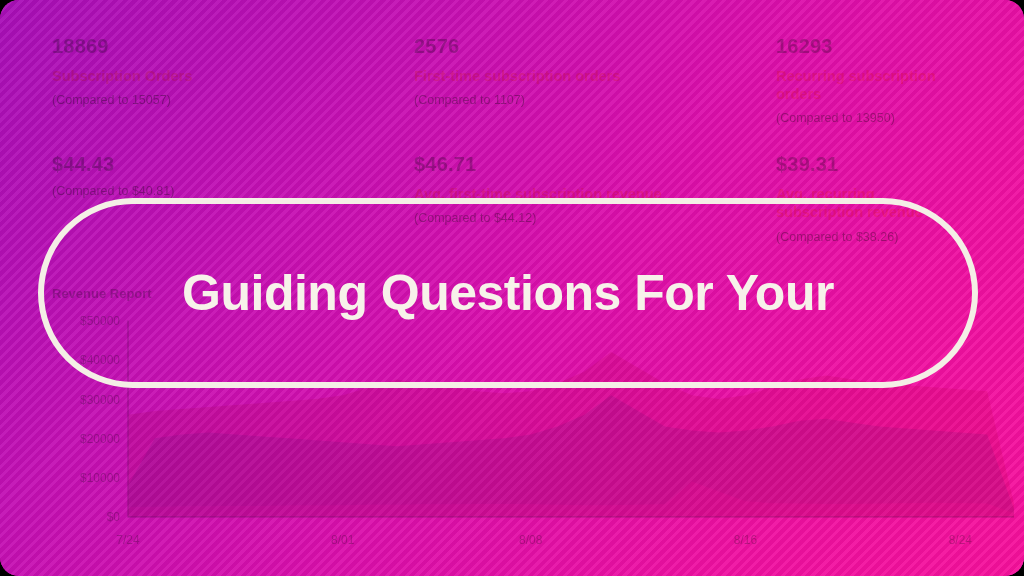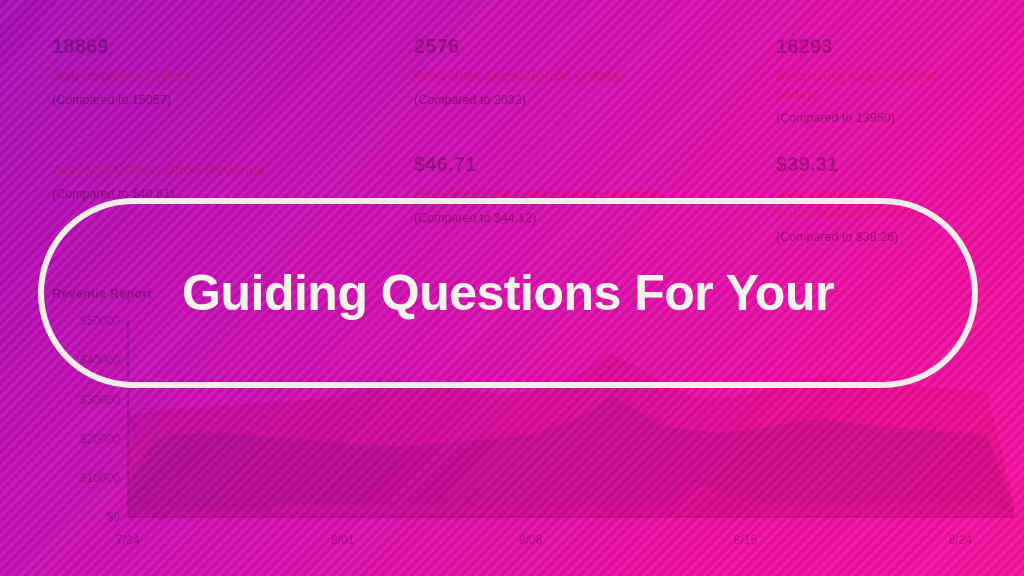--- a/index.html
+++ b/index.html
@@ -7,20 +7,21 @@
     padding: 0;
     background: #000;
   }
   #stage {
     position: relative;
     width: 1024px;
     height: 576px;
     overflow: hidden;
     font-family: "Liberation Sans", sans-serif;
     background: #d012b0;
+    border-radius: 19px;
   }
 
   
   .bg-gradient {
     position: absolute;
     inset: 0;
     background: linear-gradient(128deg, #a80fb8 0%, #c410b4 28%, #dd0fab 55%, #ef10a2 78%, #f7119c 100%);
   }
   .bg-stripes {
     position: absolute;
@@ -146,32 +147,32 @@
 
       <div class="metric-row">
         <div class="metric-cell c1">
           <div class="metric-value">18869</div>
           <div class="metric-label">Subscription Orders</div>
           <div class="metric-compare">(Compared to 15057)</div>
         </div>
         <div class="metric-cell c2">
           <div class="metric-value">2576</div>
           <div class="metric-label">First-time subscription orders</div>
-          <div class="metric-compare">(Compared to 2032)</div>
+          <div class="metric-compare">(Compared to 1107)</div>
         </div>
         <div class="metric-cell">
           <div class="metric-value">16293</div>
           <div class="metric-label">Recurring subscription orders</div>
           <div class="metric-compare">(Compared to 13950)</div>
         </div>
       </div>
 
       <div class="metric-row">
         <div class="metric-cell c1">
-          <div class="metric-label">Average Subscription Revenue</div>
+          <div class="metric-value">$44.43</div>
           <div class="metric-compare">(Compared to $40.81)</div>
         </div>
         <div class="metric-cell c2">
           <div class="metric-value">$46.71</div>
           <div class="metric-label">Avg. first-time subscription revenue</div>
           <div class="metric-compare">(Compared to $44.12)</div>
         </div>
         <div class="metric-cell">
           <div class="metric-value">$39.31</div>
           <div class="metric-label">Avg. recurring subscription revenue</div>

